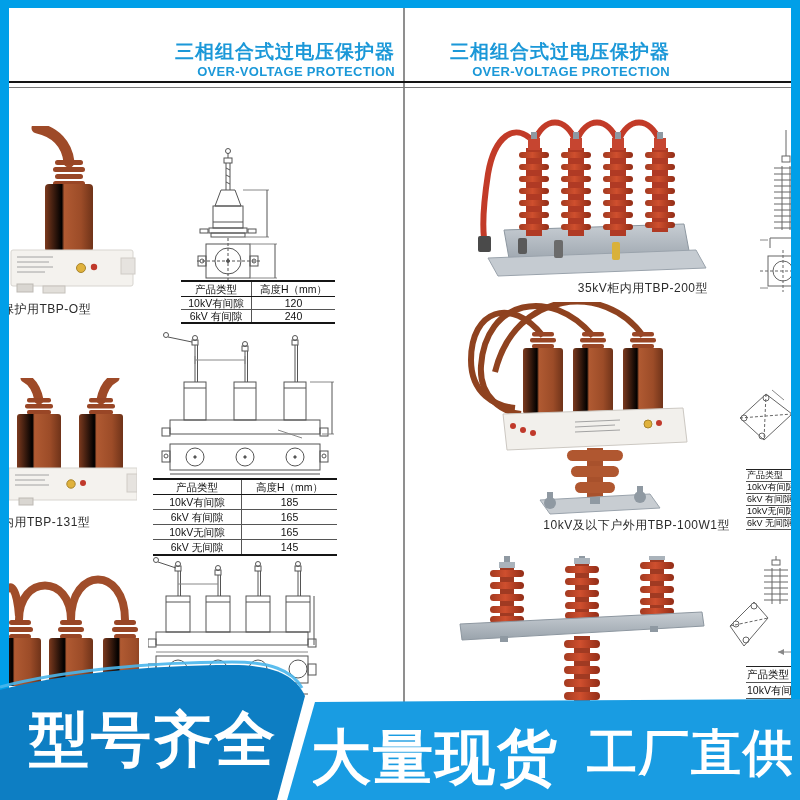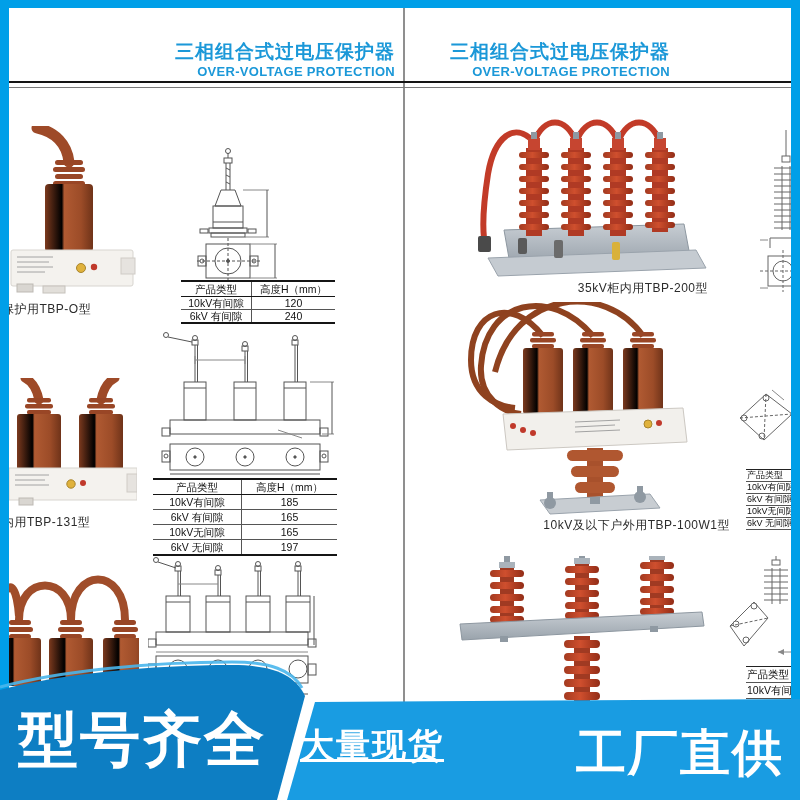--- a/index.html
+++ b/index.html
@@ -29,23 +29,23 @@
   table.spec tr:last-child td{border-bottom:2px solid #151515;}
   table.spec td.c1{border-right:1px solid #555;}
   table.spec2 td{line-height:14px;}
   
   .edge-table{z-index:5;font-size:9px;color:#111;width:140px;border-top:1.5px solid #222;}
   .edge-table .r{border-bottom:1px solid #555;line-height:11px;white-space:nowrap;padding-left:1px;}
   .edge-table2{font-size:10.5px;}
   .edge-table2 .r{line-height:15px;}
   
   .banner-svg{left:0;top:650px;width:800px;height:150px;z-index:30;}
-  .banner-text{color:#ffffff;font-weight:bold;z-index:31;white-space:nowrap;line-height:1;}
+  .banner-text{color:#ffffff;font-weight:bold;z-index:31;white-space:nowrap;line-height:1;margin-left:11px;}
   .bt1{left:18px;top:710px;font-size:60px;letter-spacing:2px;}
-  .bt2{left:300px;top:728px;font-size:34px;letter-spacing:2px;text-decoration:underline;}
+  .bt2{left:300px;top:728px;font-size:60px;letter-spacing:2px;}
   .bt3{left:576px;top:728px;font-size:50px;letter-spacing:2px;}
   svg{display:block;}
   .ph{z-index:4;}
   .dw{z-index:4;}
 </style>
 </head>
 <body>
 
 <div id="page">
 
@@ -230,21 +230,21 @@
     <tr>
       <td class="c1">6kV 有间隙</td>
       <td>165</td>
     </tr>
     <tr>
       <td class="c1">10kV无间隙</td>
       <td>165</td>
     </tr>
     <tr>
       <td class="c1">6kV 无间隙</td>
-      <td>197</td>
+      <td>145</td>
     </tr>
   </tbody>
     </table>
 
   <div class="abs ph" style="left:9px;top:378px;">
     <svg width="128" height="130" viewBox="0 0 128 130">
       <path d="M30,22 C28,12 24,4 16,0" stroke="#9e4a28" stroke-width="9" fill="none" stroke-linecap="round"></path>
       <path d="M92,22 C94,12 98,4 106,0" stroke="#9e4a28" stroke-width="9" fill="none" stroke-linecap="round"></path>
       <g fill="#994626">
         <rect x="18" y="20" width="24" height="4.5" rx="2"></rect>

